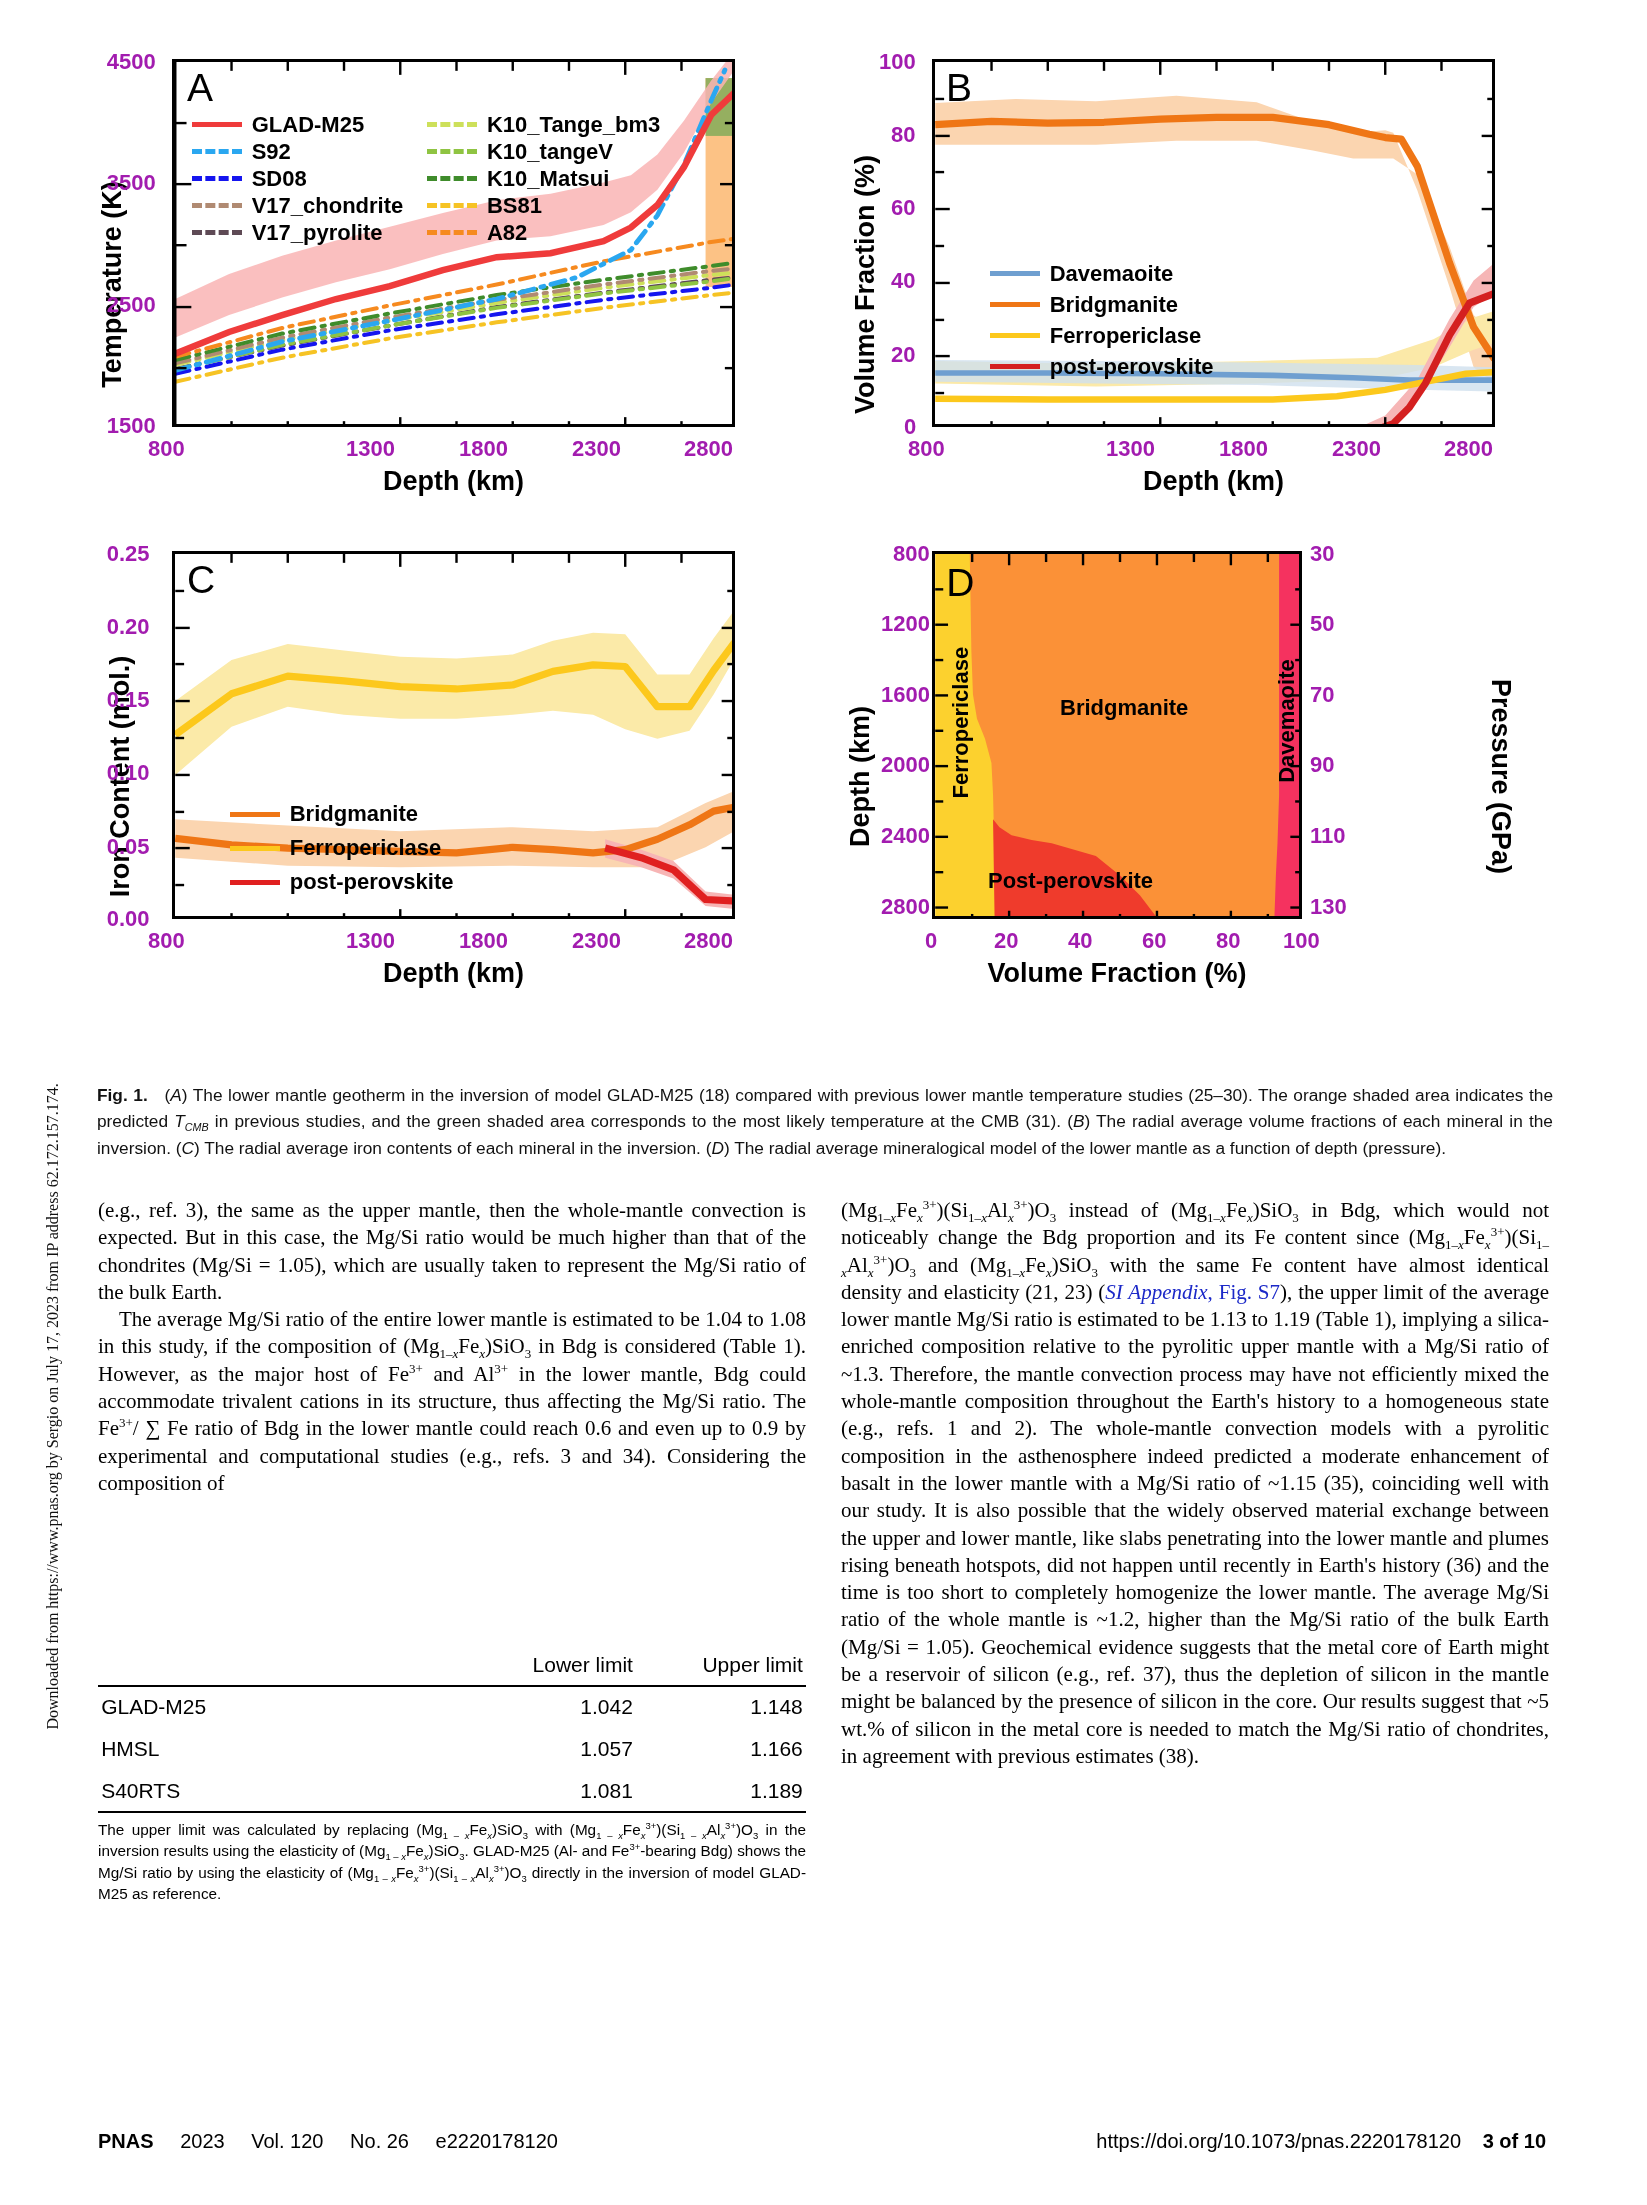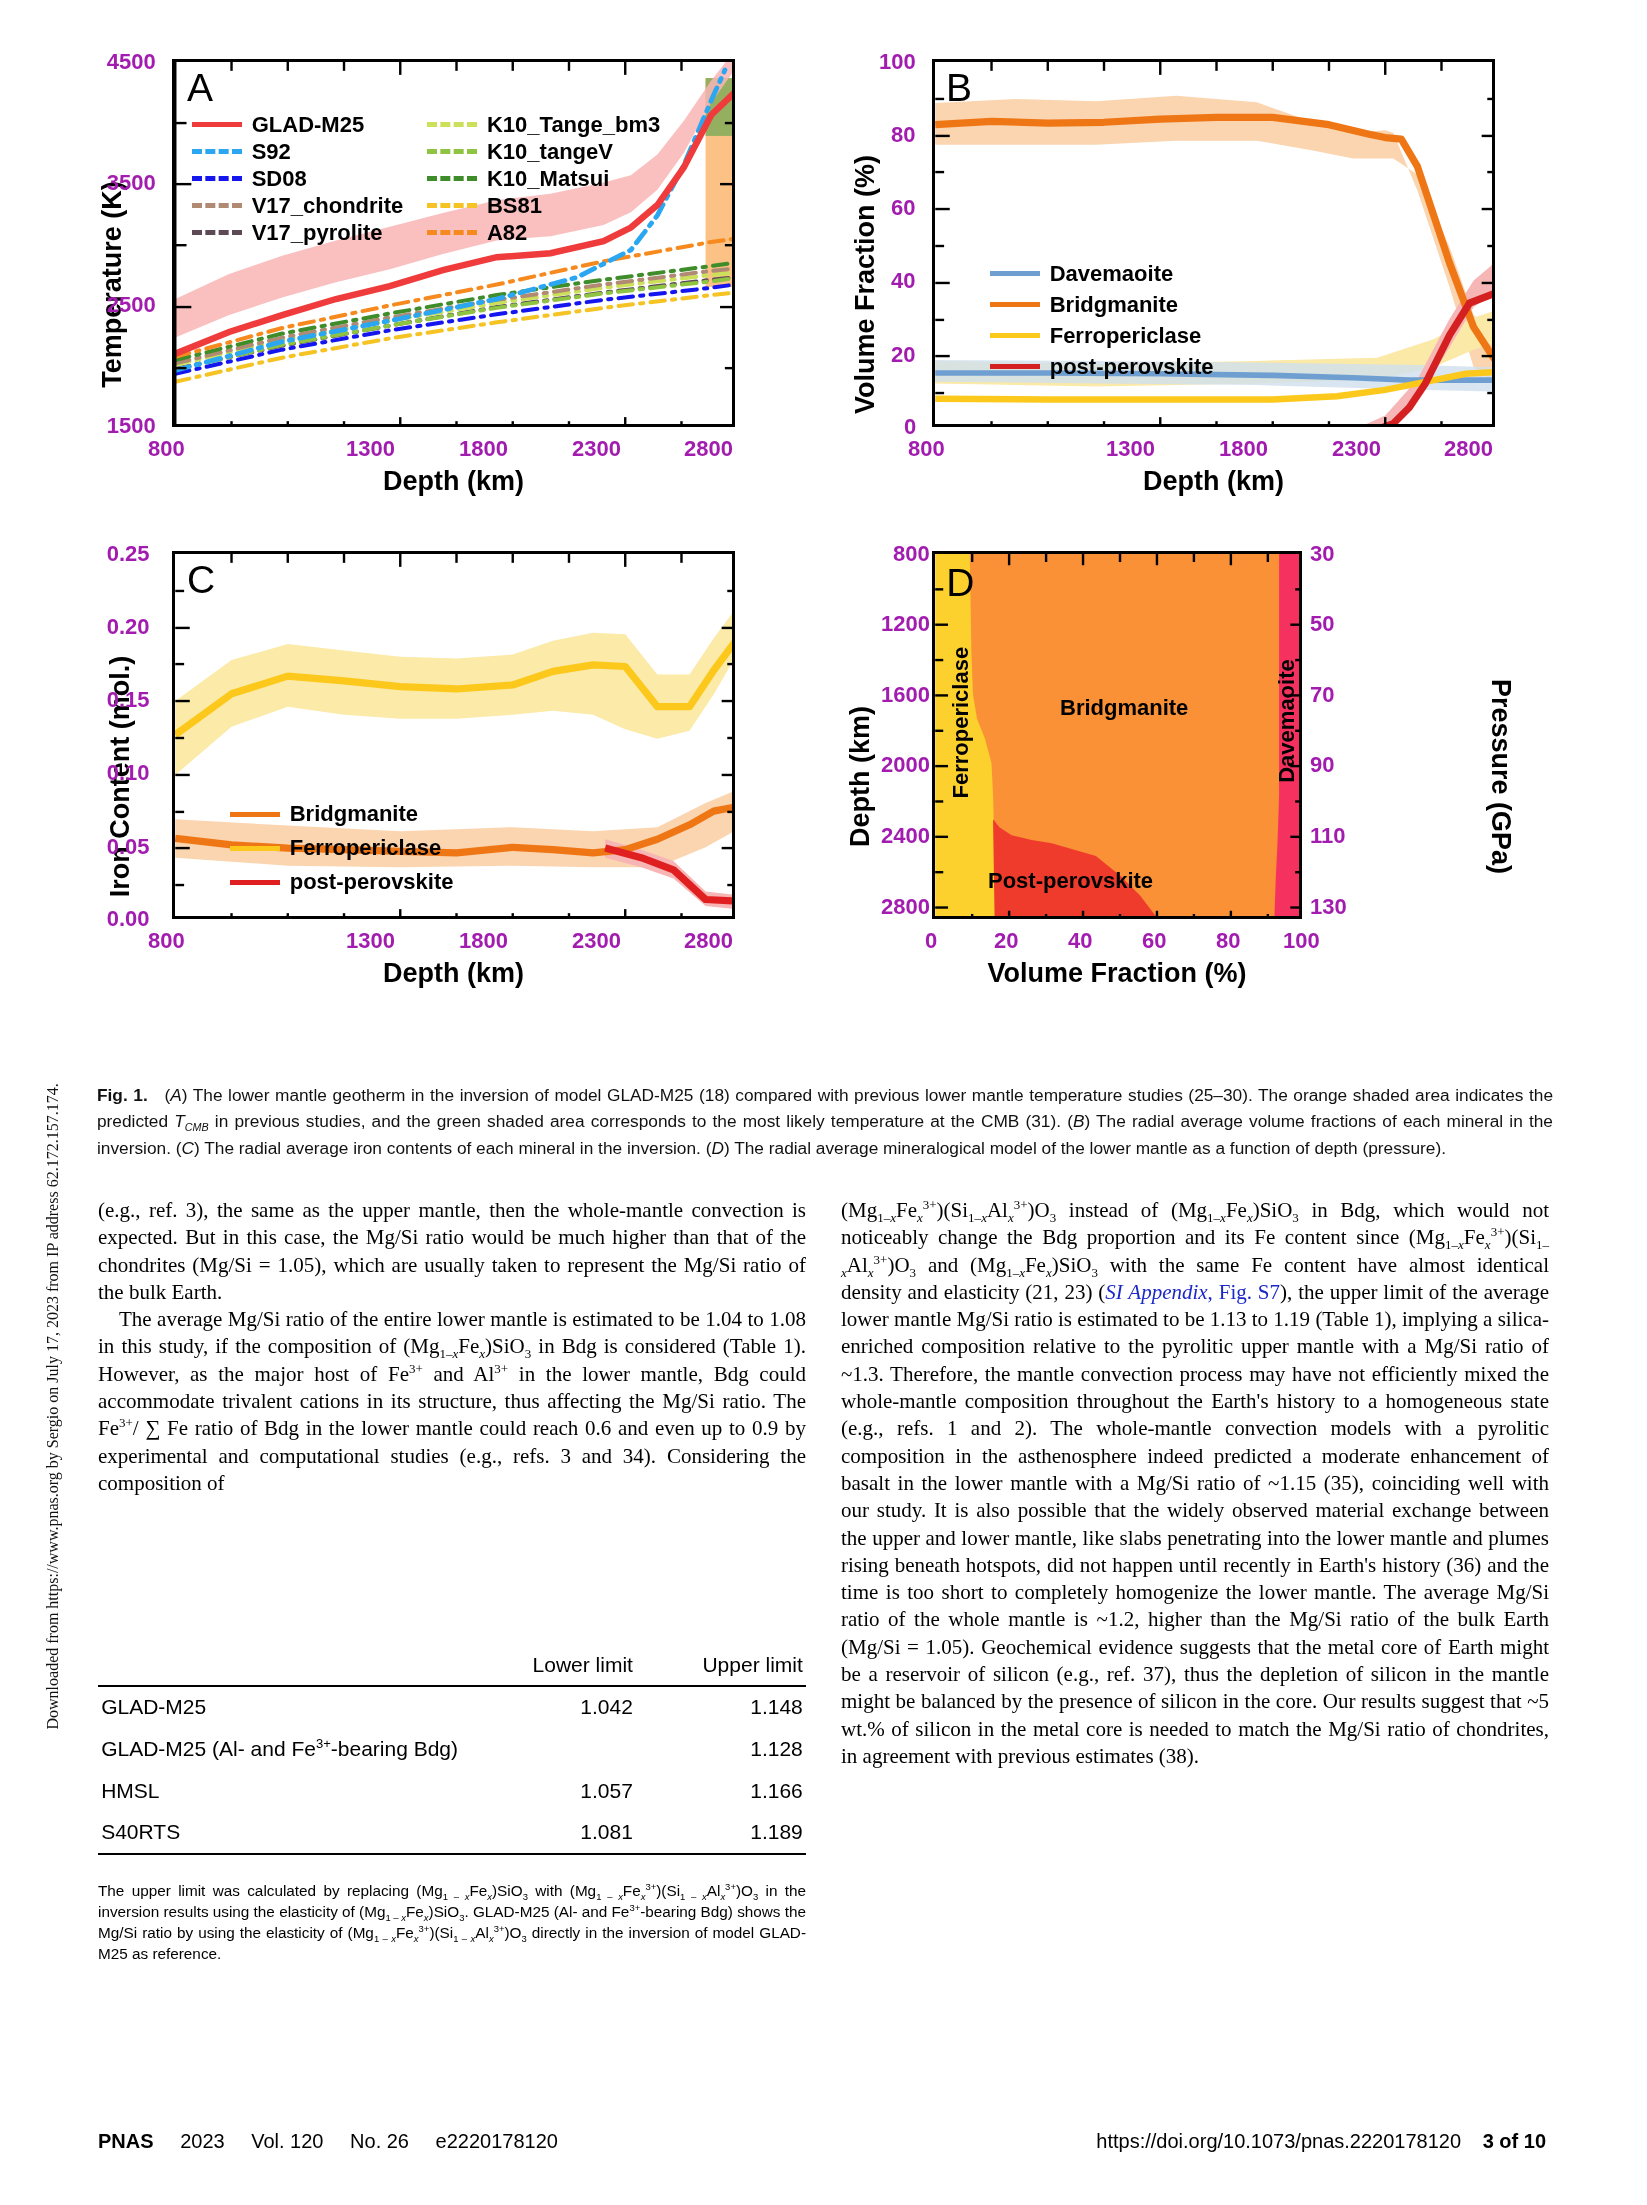--- a/index.html
+++ b/index.html
@@ -88,21 +88,21 @@
   
   .table-wrap { position:absolute; left:98px; top:1651px; width:708px; font-family:"Liberation Sans", sans-serif; }
   .tbl-title { font-weight:bold; font-size:22px; line-height:1.33; margin-bottom:19.3px; }
   table.t1 { width:100%; border-collapse:collapse; font-size:21px; }
   table.t1 th { font-weight:normal; text-align:right; padding:1.6px 3.2px 8px 3.2px; }
   table.t1 th.lbl { text-align:left; }
   table.t1 td { padding:8.8px 3.2px; text-align:right; }
   table.t1 td.lbl { text-align:left; }
   .rule-top td, .rule-top th { border-bottom:2.4px solid #000; }
   .rule-bot { border-top:2.4px solid #000; }
-  .tbl-foot { font-size:15.3px; line-height:1.38; padding-top:25px; text-align:justify; }
+  .tbl-foot { font-size:15.3px; line-height:1.38; padding-top:6px; text-align:justify; }
 
   
   .footer { position:absolute; left:98px; top:2130px; width:1448px;
             font-family:"Liberation Sans", sans-serif; font-size:20px; }
   .footer .fl { position:absolute; left:0; top:0; white-space:nowrap; }
   .footer .fr { position:absolute; right:0; top:0; white-space:nowrap; }
   .footer .fl span { margin-right:21px;margin-top:20px; }
   .footer .fl .pnas { font-weight:bold; }
   .footer .fr .pg { font-weight:bold; margin-left:16px; }
 </style>
@@ -540,25 +540,20 @@
           <th style="width:24%;">Upper limit</th>
         </tr>
       </thead>
       <tbody>
         <tr>
           <td class="lbl">GLAD-M25</td>
           <td>1.042</td>
           <td>1.148</td>
         </tr>
         <tr>
-          <td class="lbl">GLAD-M25 (Al- and Fe<sup>3+</sup>-bearing Bdg)</td>
-          <td></td>
-          <td>1.128</td>
-        </tr>
-        <tr>
           <td class="lbl">HMSL</td>
           <td>1.057</td>
           <td>1.166</td>
         </tr>
         <tr>
           <td class="lbl">S40RTS</td>
           <td>1.081</td>
           <td>1.189</td>
         </tr>
       </tbody>

